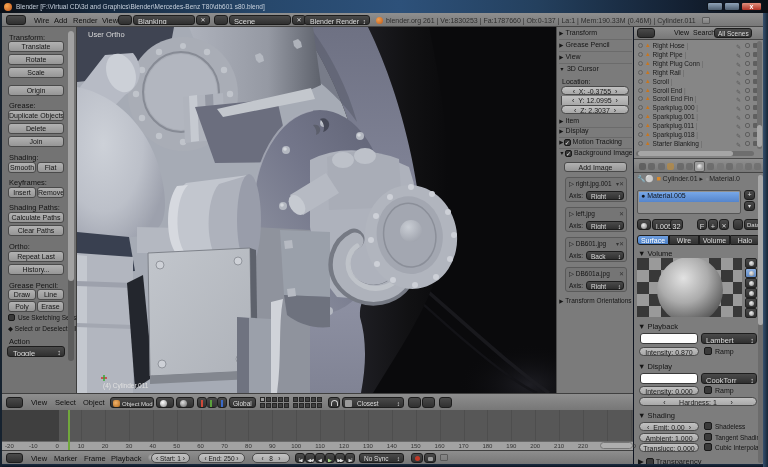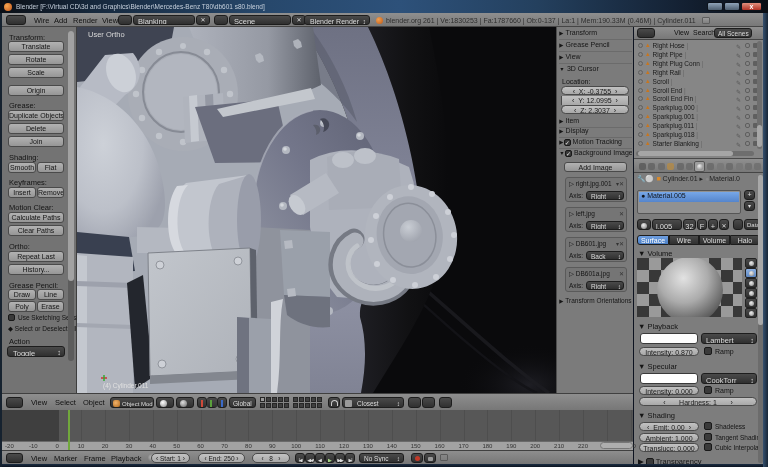--- a/index.html
+++ b/index.html
@@ -94,21 +94,21 @@
   <span class="lab" style="top:74px;">Grease:</span>
   <span class="lbtn" style="top:83px;">Duplicate Objects</span>
   <span class="lbtn" style="top:96px;">Delete</span>
   <span class="lbtn" style="top:109px;">Join</span>
   <span class="lab" style="top:126px;">Shading:</span>
   <span class="lbtn" style="top:135px;width:28px;">Smooth</span>
   <span class="lbtn" style="top:135px;left:35px;width:27px;">Flat</span>
   <span class="lab" style="top:151px;">Keyframes:</span>
   <span class="lbtn" style="top:160px;width:28px;">Insert</span>
   <span class="lbtn" style="top:160px;left:35px;width:27px;">Remove</span>
-  <span class="lab" style="top:176px;">Motion Clear:</span>
+  <span class="lab" style="top:176px;">Shading Paths:</span>
   <span class="lbtn" style="top:185px;">Calculate Paths</span>
   <span class="lbtn" style="top:198px;">Clear Paths</span>
   <span class="lab" style="top:215px;">Ortho:</span>
   <span class="lbtn" style="top:224px;">Repeat Last</span>
   <span class="lbtn" style="top:237px;">History...</span>
   <span class="lab" style="top:254px;">Grease Pencil:</span>
   <span class="lbtn" style="top:262px;width:28px;">Draw</span>
   <span class="lbtn" style="top:262px;left:35px;width:27px;">Line</span>
   <span class="lbtn" style="top:274px;width:28px;">Poly</span>
   <span class="lbtn" style="top:274px;left:35px;width:27px;">Erase</span>
@@ -497,21 +497,21 @@
   <div style="position:absolute;left:3px;top:31px;width:104px;height:24px;background:#919191;border:1px solid #565656;border-radius:2px;">
     <div style="position:absolute;left:1px;top:1px;width:100px;height:10px;background:linear-gradient(#77a7e8,#5585cc);color:#10151d;font-size:7px;padding-left:2px;">● Material.005</div>
   </div>
   <span class="dbtn" style="left:110px;top:31px;width:11px;height:10px;text-align:center;font-size:7px;">+</span>
   <span class="dbtn" style="left:110px;top:42px;width:11px;height:10px;text-align:center;font-size:6px;">▾</span>
 
   <span class="dbtn" style="left:3px;top:60px;width:14px;height:11px;">
       <i style="position:absolute;left:3px;top:2.5px;width:6px;height:6px;border-radius:3px;background:radial-gradient(circle at 40% 35%,#eee,#777);"></i>
     </span>
   <span class="dbtn" style="left:18px;top:60px;width:30px;height:11px;padding:2px 0 0 3px;">l.005</span>
-  <span class="dbtn" style="left:49px;top:60px;width:13px;height:11px;text-align:center;padding-top:2px;">32</span>
+  <span class="dbtn" style="left:36px;top:60px;width:13px;height:11px;text-align:center;padding-top:2px;">32</span>
   <span class="dbtn" style="left:63px;top:60px;width:10px;height:11px;text-align:center;padding-top:2px;">F</span>
   <span class="dbtn" style="left:74px;top:60px;width:10px;height:11px;text-align:center;padding-top:2px;">+</span>
   <span class="dbtn" style="left:85px;top:60px;width:10px;height:11px;text-align:center;padding-top:2px;font-size:6px;">✕</span>
   <span class="dbtn" style="left:99px;top:60px;width:10px;height:11px;"></span>
   <span class="dbtn" style="left:110px;top:60px;width:16px;height:11px;font-size:6px;padding:2px 0 0 2px;">Data</span>
 
   <span class="dbtn" style="left:3px;top:76px;width:32px;height:10px;background:linear-gradient(#6f9fe0,#4a7ec4);color:#fff;text-align:center;padding-top:1px;border-radius:3px 0 0 3px;font-size:7px;">Surface</span>
   <span class="dbtn" style="left:35px;top:76px;width:30px;height:10px;text-align:center;padding-top:1px;border-radius:0;font-size:7px;">Wire</span>
   <span class="dbtn" style="left:65px;top:76px;width:31px;height:10px;text-align:center;padding-top:1px;border-radius:0;font-size:7px;">Volume</span>
   <span class="dbtn" style="left:96px;top:76px;width:30px;height:10px;text-align:center;padding-top:1px;border-radius:0 3px 3px 0;font-size:7px;">Halo</span>
@@ -554,21 +554,21 @@
       </span>
     </div>
 
   <span class="lab" style="left:4px;top:163px;font-size:7.5px;">▼ Playback</span>
   <span style="position:absolute;left:6px;top:174px;width:58px;height:11px;background:#fdfdfd;border:1px solid #3a3a3a;border-radius:3px;"></span>
   <span class="dbtn" style="left:67px;top:174px;width:56px;height:11px;padding:2px 0 0 4px;">Lambert<span style="position:absolute;right:2px;">↕</span></span>
   <span class="slider" style="left:5px;top:188px;width:60px;height:9px;line-height:9px;">Intensity: 0.870</span>
   <span class="chk" style="left:70px;top:188px;"></span>
   <span class="lab" style="left:81px;top:189px;font-size:7px;">Ramp</span>
 
-  <span class="lab" style="left:4px;top:203px;font-size:7.5px;">▼ Specular</span>
+  <span class="lab" style="left:4px;top:203px;font-size:7.5px;">▼ Display</span>
   <span style="position:absolute;left:6px;top:214px;width:58px;height:11px;background:#ffffff;border:1px solid #3a3a3a;border-radius:3px;"></span>
   <span class="dbtn" style="left:67px;top:214px;width:56px;height:11px;padding:2px 0 0 4px;">CookTorr<span style="position:absolute;right:2px;">↕</span></span>
   <span class="slider" style="left:5px;top:227px;width:60px;height:9px;line-height:9px;">Intensity: 0.000</span>
   <span class="chk" style="left:70px;top:227px;"></span>
   <span class="lab" style="left:81px;top:228px;font-size:7px;">Ramp</span>
   <span class="slider" style="left:5px;top:238px;width:118px;height:9px;line-height:9px;">‹&nbsp;&nbsp;&nbsp;&nbsp;&nbsp;&nbsp;&nbsp;Hardness: 1&nbsp;&nbsp;&nbsp;&nbsp;&nbsp;&nbsp;&nbsp;›</span>
 
   <span class="lab" style="left:4px;top:252px;font-size:7.5px;">▼ Shading</span>
   <span class="slider" style="left:5px;top:263px;width:60px;height:9px;line-height:9px;">‹&nbsp;&nbsp;Emit: 0.00&nbsp;&nbsp;›</span>
   <span class="chk" style="left:70px;top:263px;"></span>

